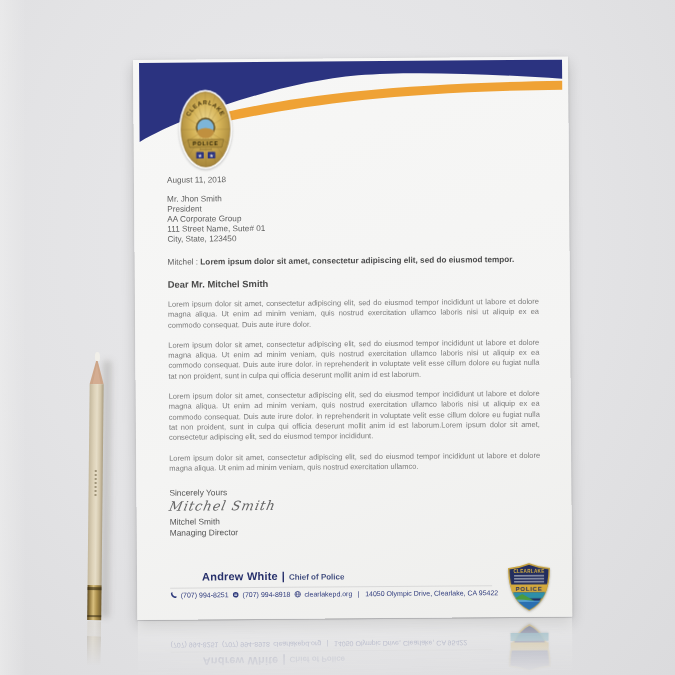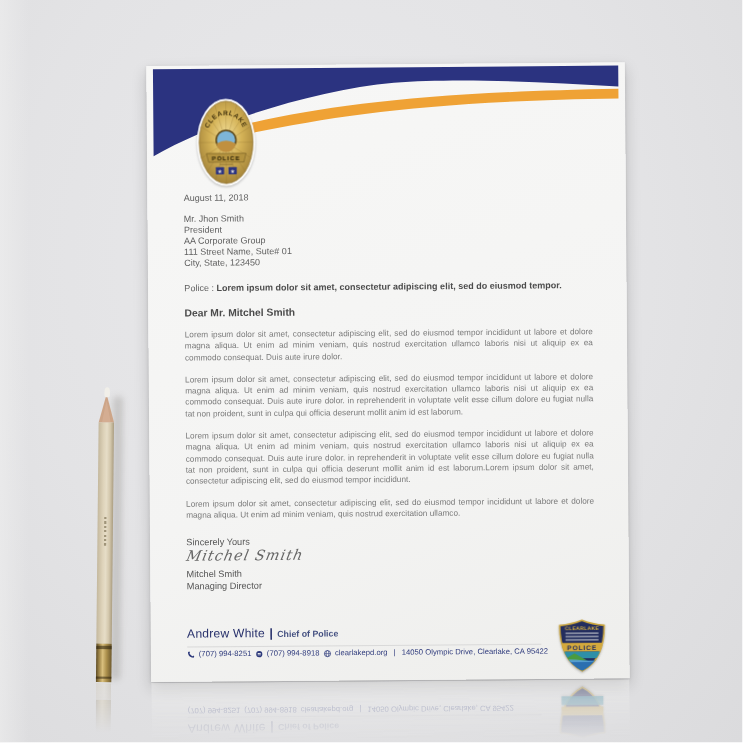--- a/index.html
+++ b/index.html
@@ -32,21 +32,21 @@
     text-align:justify;}
   .para:first-of-type{margin-top:11px;}
   .closing{margin-top:14px;font-size:8.4px;color:#555;}
   .signature-script{margin-top:1px;font-family:"DejaVu Serif", serif;font-style:italic;
     font-size:13px;color:#666;transform:skewX(-12deg);transform-origin:left;letter-spacing:1px;}
   .signer-name{margin-top:3px;font-size:8.4px;color:#555;}
   .signer-title{font-size:8.4px;color:#555;margin-top:1px;}
 
   
   .footer-name-row{position:absolute;left:33px;top:511px;display:flex;align-items:baseline;gap:4px;}
-  .footer-name{font-size:11px;font-weight:normal;color:#27306b;letter-spacing:.2px;}
+  .footer-name{font-size:11px;font-weight:bold;color:#27306b;letter-spacing:.2px;margin-left:32px;}
   .footer-sep{font-size:11px;font-weight:bold;color:#27306b;}
   .footer-title{font-size:8px;color:#445081;font-weight:bold;}
   .footer-divider{position:absolute;left:33px;top:528px;width:322px;height:1px;background:#d9d9d9;}
   .footer-contact{position:absolute;left:33px;top:532px;display:flex;align-items:center;gap:3.5px;
     font-size:7px;color:#2e3a7c;white-space:nowrap;}
   .footer-contact .cicon{display:inline-flex;width:7px;height:7px;}
   .footer-contact .pipe{color:#2e3a7c;margin:0 2px;}
   .shield-svg{position:absolute;left:369px;top:505px;filter:drop-shadow(0 1px 1px rgba(0,0,0,.25));}
 
   
@@ -172,21 +172,21 @@
       <div class="content">
         <div class="date">August 11, 2018</div>
         <div class="recipient">
           <div>Mr. Jhon Smith</div>
           <div>President</div>
           <div>AA Corporate Group</div>
           <div>111 Street Name, Sute# 01</div>
           <div>City, State, 123450</div>
         </div>
         <div class="subject">
-          <span>Police :</span>
+          <span>Mitchel :</span>
           <b>Lorem ipsum dolor sit amet, consectetur adipiscing elit, sed do eiusmod tempor.</b>
         </div>
         <div class="salutation">Dear Mr. Mitchel Smith</div>
         <div class="para">Lorem ipsum dolor sit amet, consectetur adipiscing elit, sed do eiusmod tempor incididunt ut labore et dolore magna aliqua. Ut enim ad minim veniam, quis nostrud exercitation ullamco laboris nisi ut aliquip ex ea commodo consequat.  Duis aute irure dolor.</div>
         <div class="para">Lorem ipsum dolor sit amet, consectetur adipiscing elit, sed do eiusmod tempor incididunt ut labore et dolore magna aliqua. Ut enim ad minim veniam, quis nostrud exercitation ullamco laboris nisi ut aliquip ex ea commodo consequat.  Duis aute irure dolor. in reprehenderit in voluptate velit esse cillum dolore eu fugiat nulla  tat non proident, sunt in culpa qui officia deserunt mollit anim id est laborum.</div>
         <div class="para">Lorem ipsum dolor sit amet, consectetur adipiscing elit, sed do eiusmod tempor incididunt ut labore et dolore magna aliqua. Ut enim ad minim veniam, quis nostrud exercitation ullamco laboris nisi ut aliquip ex ea commodo consequat.  Duis aute irure dolor. in reprehenderit in voluptate velit esse cillum dolore eu fugiat nulla  tat non proident, sunt in culpa qui officia deserunt mollit anim id est laborum.Lorem ipsum dolor sit amet, consectetur adipiscing elit, sed do eiusmod tempor incididunt.</div>
         <div class="para">Lorem ipsum dolor sit amet, consectetur adipiscing elit, sed do eiusmod tempor incididunt ut labore et dolore magna aliqua. Ut enim ad minim veniam, quis nostrud exercitation ullamco.</div>
         <div class="closing">Sincerely Yours</div>
         <div class="signature-script">Mitchel Smith</div>
         <div class="signer-name">Mitchel Smith</div>

